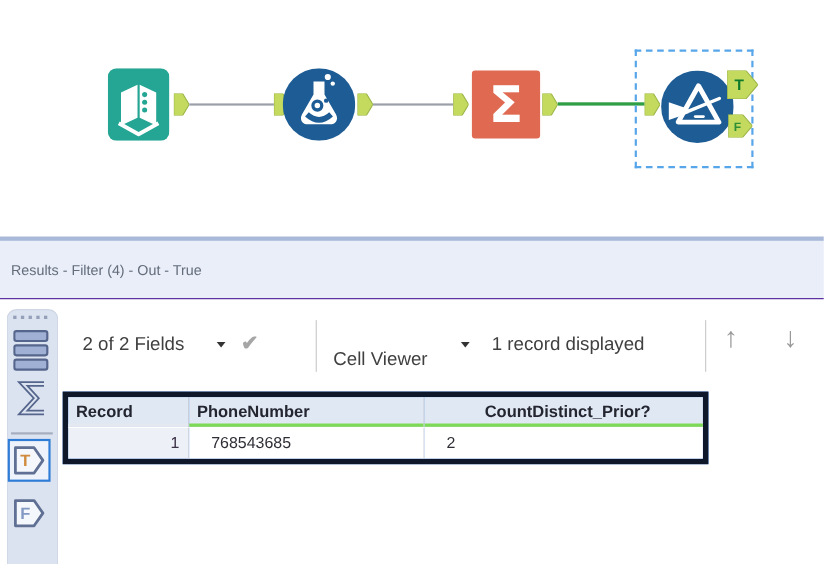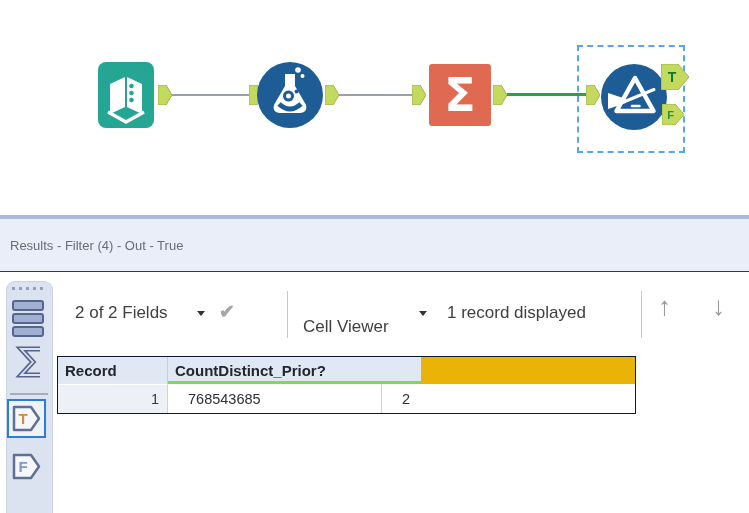--- a/index.html
+++ b/index.html
@@ -35,26 +35,26 @@
 
   
   .tb-text{position:absolute;font-size:17px;color:#404040;white-space:nowrap;}
   .caret{position:absolute;width:0;height:0;border-left:4.5px solid transparent;
          border-right:4.5px solid transparent;border-top:5px solid #333;}
   .check{position:absolute;font-size:19px;font-weight:bold;color:#a6a6a6;}
   .tb-div{position:absolute;width:1px;height:47px;background:#c8c8c8;top:291px;}
   .nav-arrow{position:absolute;top:293px;font-size:26px;color:#999;line-height:1;}
 
   
-  .grid{position:absolute;left:57px;top:356px;border:1px solid #0f172a;background:#eab308;}
+  .grid{position:absolute;left:57px;top:356px;border:5px solid #0f172a;background:#3b82f6;}
   .g-row{display:flex;}
   .g-h{position:relative;height:27px;background:#e0e8f4;border-right:1px solid #c6ccd8;
        display:flex;align-items:center;box-sizing:border-box;
        font-size:15px;font-weight:bold;color:#23252f;padding-left:7px;}
-  .g-h:last-child{border-right:none;}
+  .g-h:last-child{border-right:none;justify-content:center;}
   .g-h .uline{position:absolute;left:0;right:0;bottom:0;height:3px;background:#7ed957;}
   .g-h .uline.none{background:#e4e8f0;}
   .g-c{height:29px;border-right:1px solid #ccd2dc;border-top:1px solid #fff;
        display:flex;align-items:center;box-sizing:border-box;font-size:14.5px;color:#2e2e36;
        background:#fff;padding-left:20px;}
   .g-c:last-child{border-right:none;}
   .g-c.rec{background:#edf0f6;justify-content:flex-end;padding-right:8px;padding-left:0;color:#3e3347;}
   .w1{width:110px;} .w2{width:214px;} .w3{width:253px;}
 </style>
 </head>
@@ -197,20 +197,24 @@
   <div class="tb-div" style="left:641px;"></div>
   <div class="nav-arrow" style="left:658px;">↑</div>
   <div class="nav-arrow" style="left:712px;">↓</div>
 
   <div class="grid">
     <div class="g-row">
       <div class="g-h w1">
         <span>Record</span>
         <div class="uline none"></div>
       </div>
+      <div class="g-h w2">
+        <span>PhoneNumber</span>
+        <div class="uline"></div>
+      </div>
       <div class="g-h w3">
         <span>CountDistinct_Prior?</span>
         <div class="uline"></div>
       </div>
     </div>
     <div class="g-row">
       <div class="g-c rec w1">1</div>
       <div class="g-c w2">768543685</div>
       <div class="g-c w3">2</div>
     </div>

